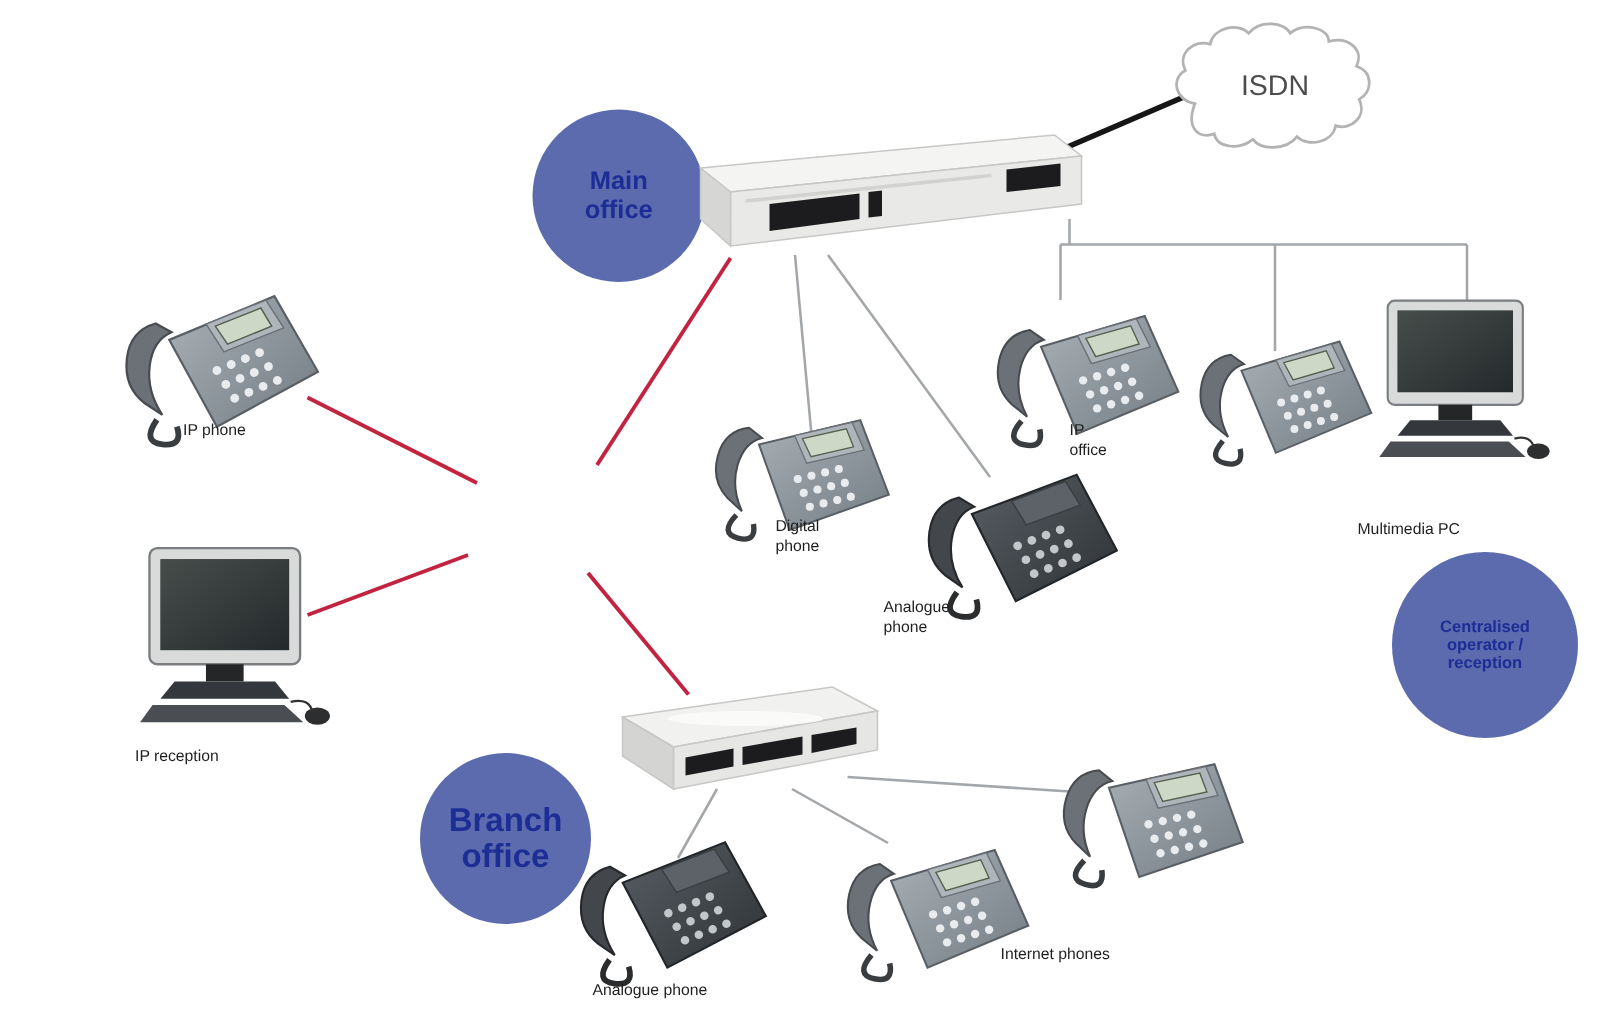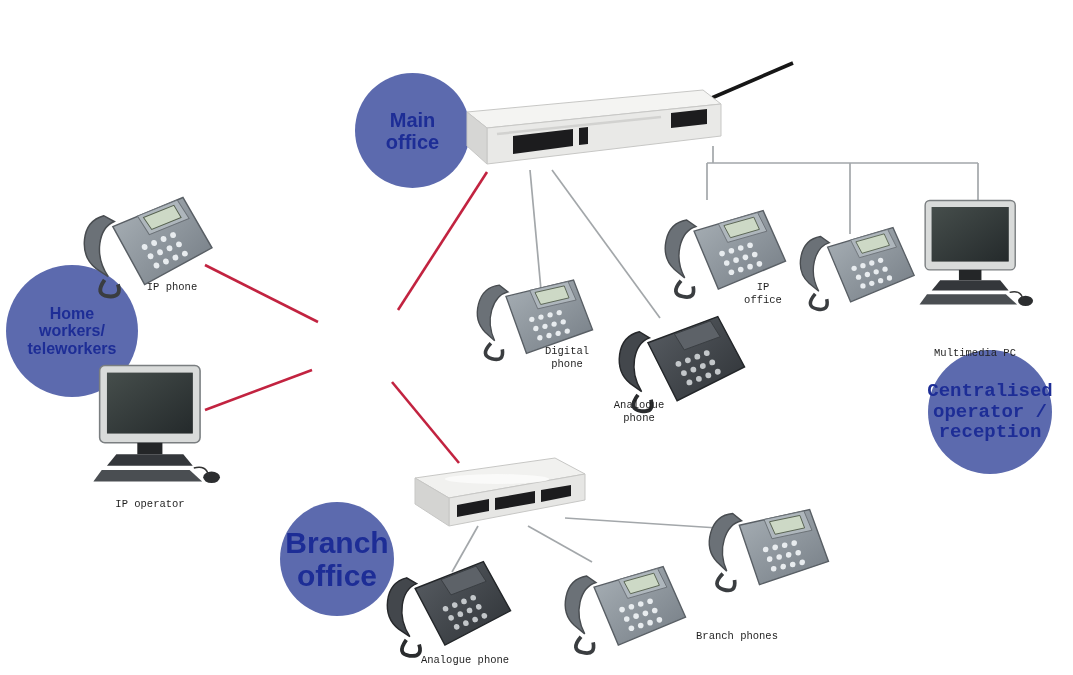--- a/index.html
+++ b/index.html
@@ -21,21 +21,21 @@
   .dev{position:absolute;z-index:3;}
   .cloud{position:absolute;z-index:2;}
   .cloud svg{position:absolute;left:0;top:0;width:100%;height:100%;}
   .cloud-label{
     position:absolute;left:0;top:0;width:100%;height:100%;
     display:flex;align-items:center;justify-content:center;
     color:#4c4c4c;font-weight:500;
   }
   .lbl{
     position:absolute;z-index:4;font-size:10.5px;color:#1f1f1f;
-    text-align:center;white-space:pre-line;line-height:1.25;font-family:Liberation Mono, monospace;
+    text-align:left;white-space:pre-line;line-height:1.25;
   }
   #symbol-defs{position:absolute;width:0;height:0;overflow:hidden;}
 </style>
 </head>
 <body>
 
 <div id="canvas">
 
   <svg id="symbol-defs" aria-hidden="true">
     <defs>
@@ -145,31 +145,34 @@
     <line class="w-gray" x1="707" y1="163" x2="707" y2="200"></line>
     <line class="w-gray" x1="850" y1="163" x2="850" y2="234"></line>
     <line class="w-gray" x1="978" y1="163" x2="978" y2="207"></line>
     <line class="w-gray" x1="530" y1="170" x2="541" y2="290"></line>
     <line class="w-gray" x1="552" y1="170" x2="660" y2="318"></line>
     <line class="w-gray" x1="478" y1="526" x2="452" y2="572"></line>
     <line class="w-gray" x1="528" y1="526" x2="592" y2="562"></line>
     <line class="w-gray" x1="565" y1="518" x2="718" y2="528"></line>
   </svg>
 
-  <div class="zone" style="left:355px;top:73px;width:115px;height:115px;font-size:20px;">Main
+  <div class="zone" style="left:355px;top:73px;width:115px;height:115px;font-size:17px;">Main
 office</div>
-  <div class="zone" style="left:280px;top:502px;width:114px;height:114px;font-size:30px;">Branch
+  <div class="zone" style="left:280px;top:502px;width:114px;height:114px;font-size:22px;">Branch
 office</div>
-  <div class="zone" style="left:6px;top:265px;width:132px;height:132px;font-size:16px;">Home
-workers/
-teleworkers</div>
-  <div class="zone" style="left:928px;top:350px;width:124px;height:124px;font-size:19px;font-family:Liberation Mono, monospace;">Centralised
+  <div class="zone" style="left:928px;top:368px;width:124px;height:124px;font-size:11px;">Centralised
 operator /
 reception</div>
 
+  <div class="cloud" style="left:775px;top:12px;width:150px;height:92px;">
+    <svg viewBox="0 0 160 100">
+        <use href="#sym-cloud"></use>
+      </svg>
+    <div class="cloud-label" style="font-size:19px;">ISDN</div>
+  </div>
 
   <svg class="dev" style="left:455px;top:82px;width:272px;height:92px;" viewBox="0 0 272 92">
       <use href="#sym-pbx"></use>
     </svg>
   <svg class="dev" style="left:405px;top:450px;width:190px;height:82px;" viewBox="0 0 190 82">
       <use href="#sym-branch-pbx"></use>
     </svg>
 
   <svg class="dev" style="left:70px;top:182px;width:150px;height:118px;transform:rotate(-6deg);" viewBox="0 0 150 120">
       <use href="#sym-phone-light"></use>
@@ -206,16 +209,16 @@
     </svg>
 
   <div class="lbl" style="left:122px;top:281px;width:100px;">IP phone</div>
   <div class="lbl" style="left:517px;top:345px;width:100px;">Digital
 phone</div>
   <div class="lbl" style="left:589px;top:399px;width:100px;">Analogue
 phone</div>
   <div class="lbl" style="left:713px;top:281px;width:100px;">IP
 office</div>
   <div class="lbl" style="left:905px;top:347px;width:140px;">Multimedia PC</div>
-  <div class="lbl" style="left:90px;top:498px;width:120px;">IP operator</div>
+  <div class="lbl" style="left:90px;top:498px;width:120px;">IP reception</div>
   <div class="lbl" style="left:395px;top:654px;width:140px;">Analogue phone</div>
-  <div class="lbl" style="left:667px;top:630px;width:140px;">Branch phones</div>
+  <div class="lbl" style="left:667px;top:630px;width:140px;">Internet phones</div>
 </div>
 
 </body></html>

